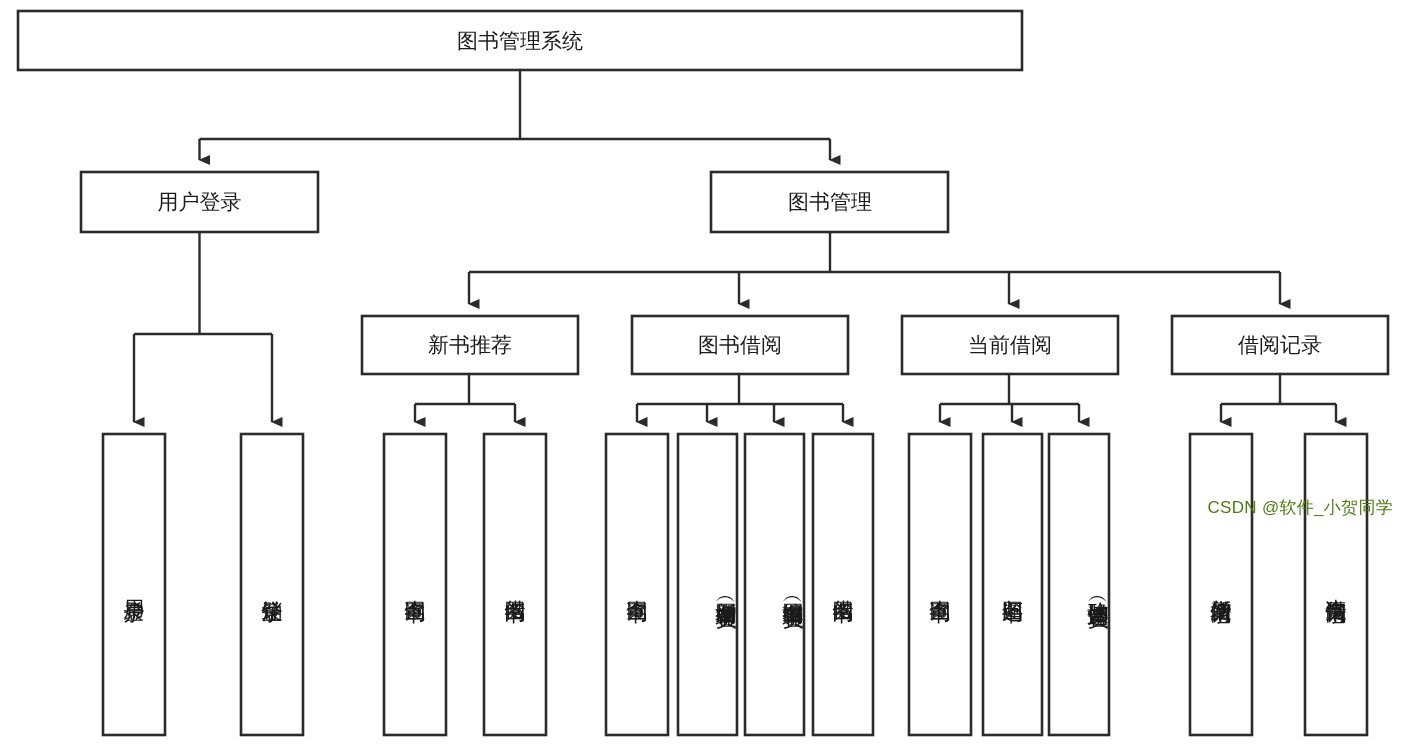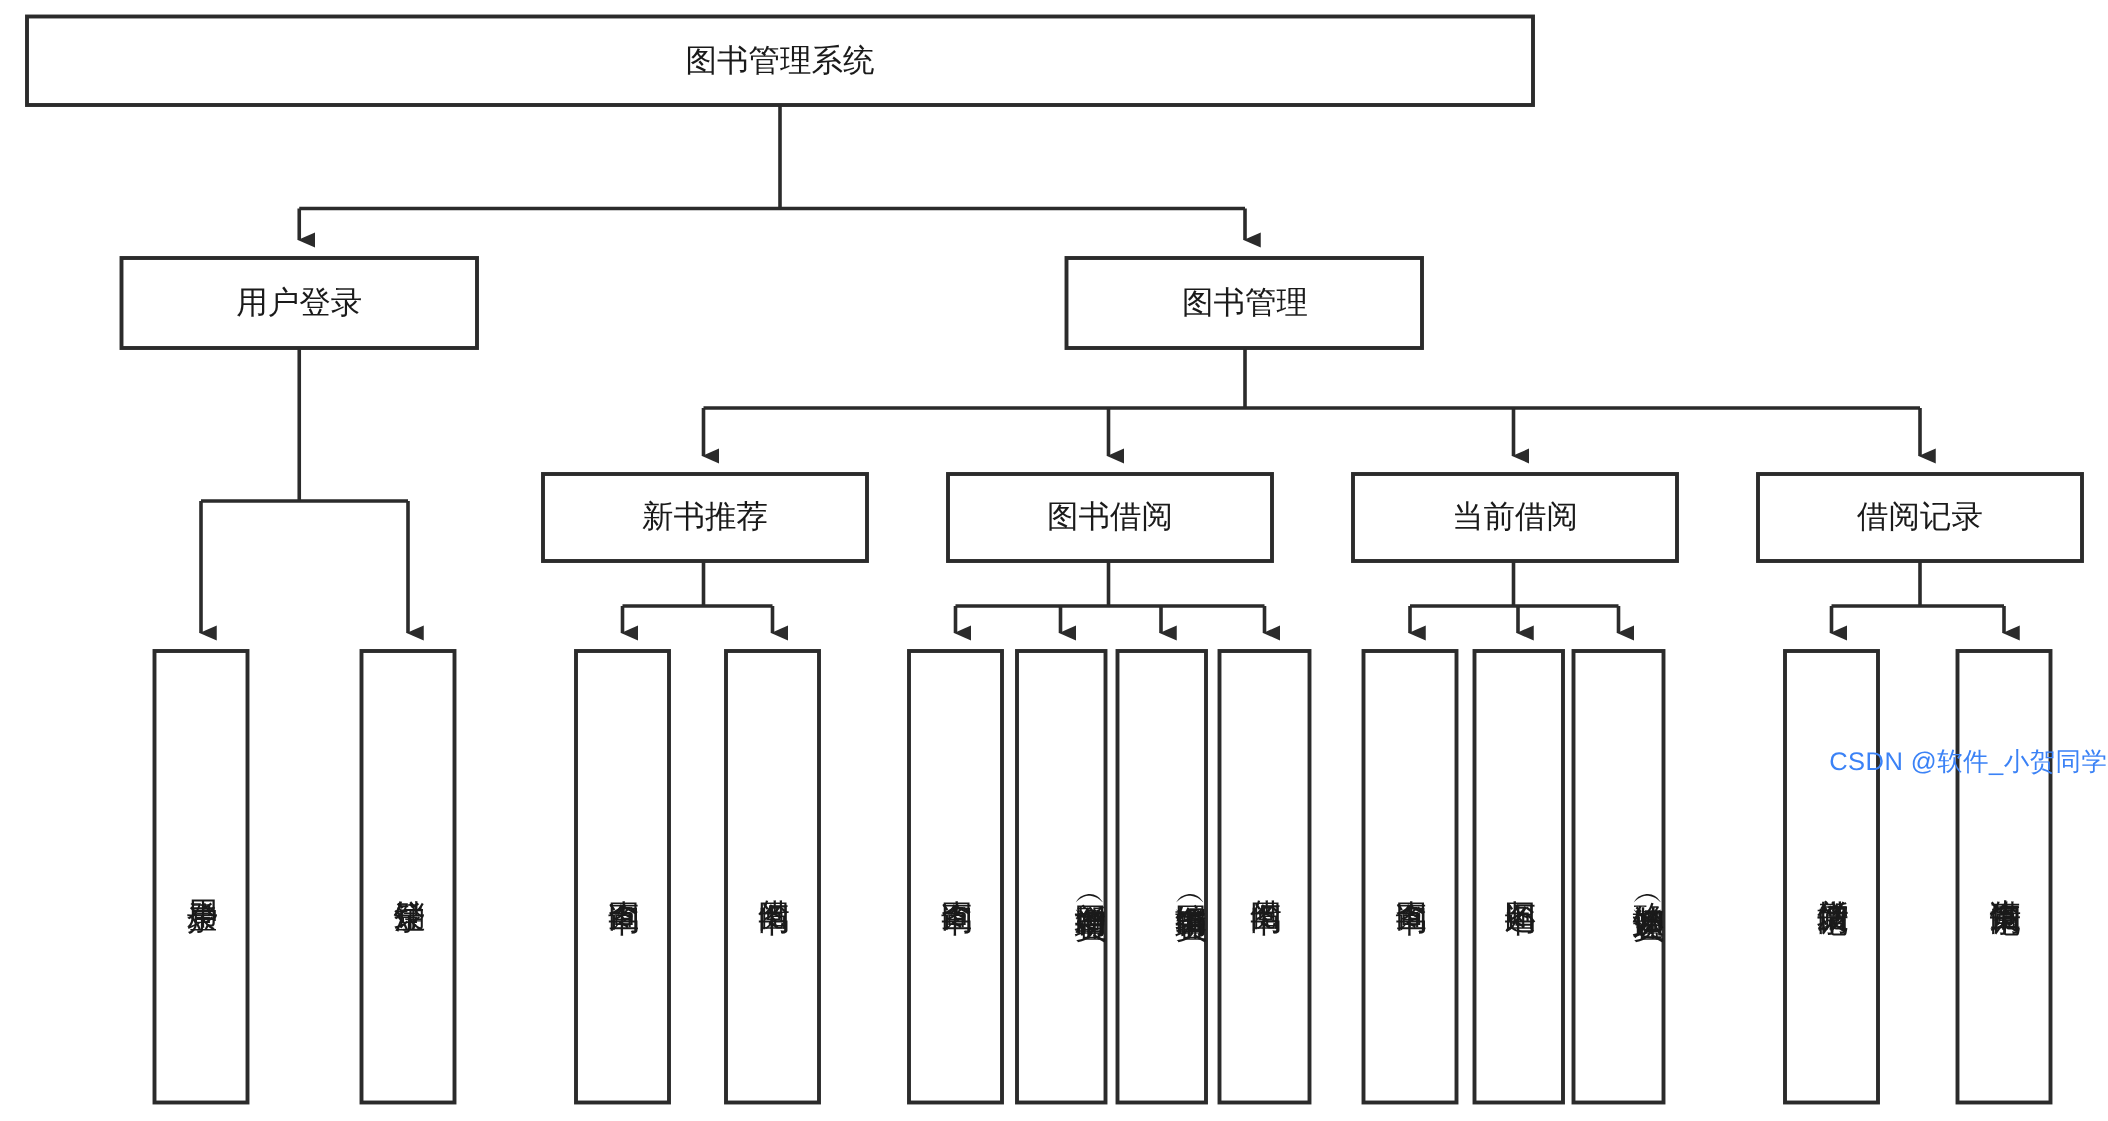--- a/index.html
+++ b/index.html
@@ -60,25 +60,25 @@
     letter-spacing: 1px;
     display: flex;
     align-items: center;
     justify-content: center;
     text-align: center;
     white-space: nowrap;
     pointer-events: none;
   }
   .watermark {
     position: absolute;
-    right: 0;
+    right: 12px;
     bottom: 4px;
     font-family: "Liberation Sans", "DejaVu Sans", sans-serif;
     font-size: 17px;
-    color: #3b82f6;
+    color: #4d7c0f;
     white-space: nowrap;
     letter-spacing: 0.3px;
   }
 </style>
 </head>
 <body>
 
 <div id="diagram-root">
 
   <svg class="flow" viewBox="0 0 1405 747">

